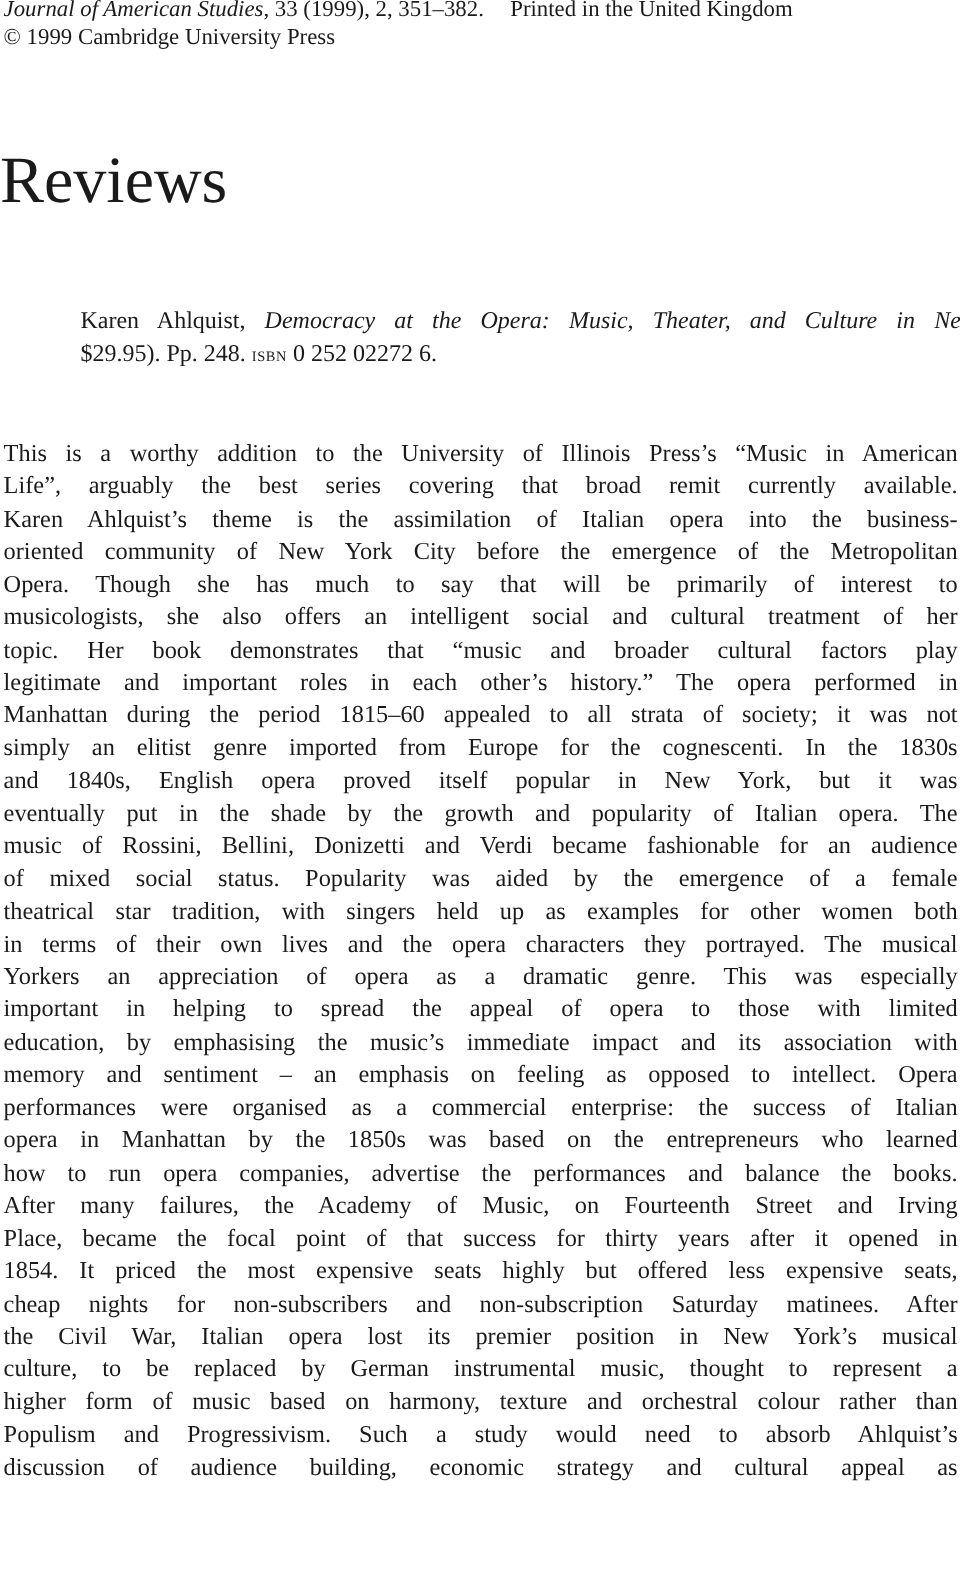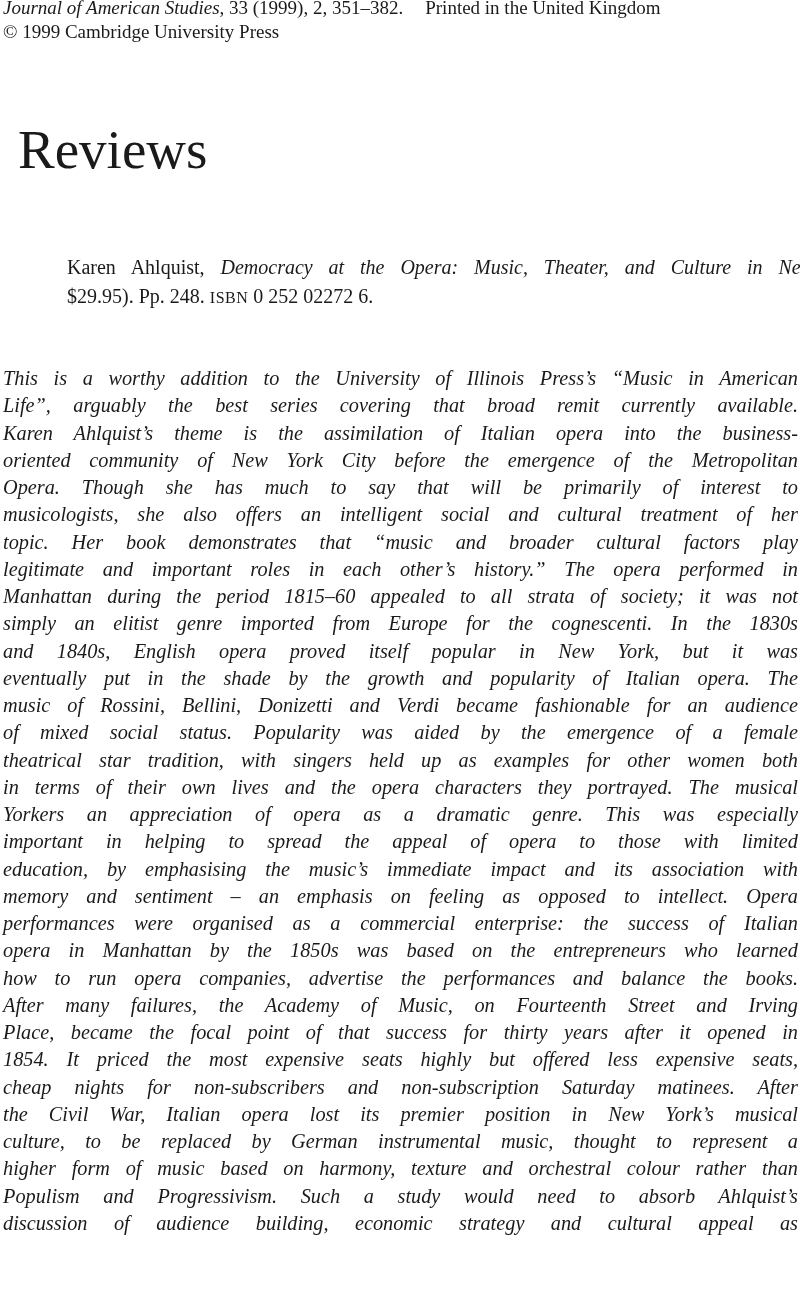--- a/index.html
+++ b/index.html
@@ -1,28 +1,28 @@
 <!DOCTYPE html>
 <html><head>
 <meta charset="utf-8">
 <style>
   html, body { margin:0; padding:0; background:#ffffff; }
   body { width:800px; height:1312px; overflow:hidden; position:relative;
          font-family:"Liberation Serif","DejaVu Serif",serif; color:#1a1a1a; }
   .header { position:absolute; left:3px; top:-4px; font-size:19px; line-height:24px; white-space:nowrap; }
   .header .jn { font-style:italic; }
   .header .gap { display:inline-block; width:22px; }
-  .title { position:absolute; left:18px; top:118px; font-size:55px; line-height:64px; font-weight:normal; margin:0; }
+  .title { position:absolute; left:0; top:118px; font-size:55px; line-height:64px; font-weight:normal; margin:0; }
   .citation { position:absolute; left:67px; width:747px; top:254px; font-size:20px; line-height:27.5px; }
   .citation .line { display:block; text-align:justify; text-align-last:justify; white-space:nowrap; }
   .citation .line.last { text-align-last:left; }
   .citation i { font-style:italic; }
-  .sc { font-variant:small-caps; font-size:23px; letter-spacing:0.5px;margin-top:32px; }
+  .sc { font-variant:small-caps; font-size:17px; letter-spacing:0.5px;margin-top:32px; }
   .body-text { position:absolute; left:3px; width:795px; top:365px; font-size:20.3px; line-height:27.25px; }
-  .body-text .line { display:block; height:27.25px; text-align:justify; text-align-last:justify; white-space:nowrap; overflow:visible;font-style:italic; }
+  .body-text .line { display:block; height:27.25px; text-align:justify; text-align-last:justify; white-space:nowrap; overflow:visible; }
 </style>
 </head>
 <body>
 
 <div class="header">
   <div><span class="jn">Journal of American Studies</span><span>, 33 (1999), 2, 351–382.</span><span class="gap"></span><span>Printed in the United Kingdom</span></div>
   <div>© 1999 Cambridge University Press</div>
 </div>
 
 <h1 class="title">Reviews</h1>

